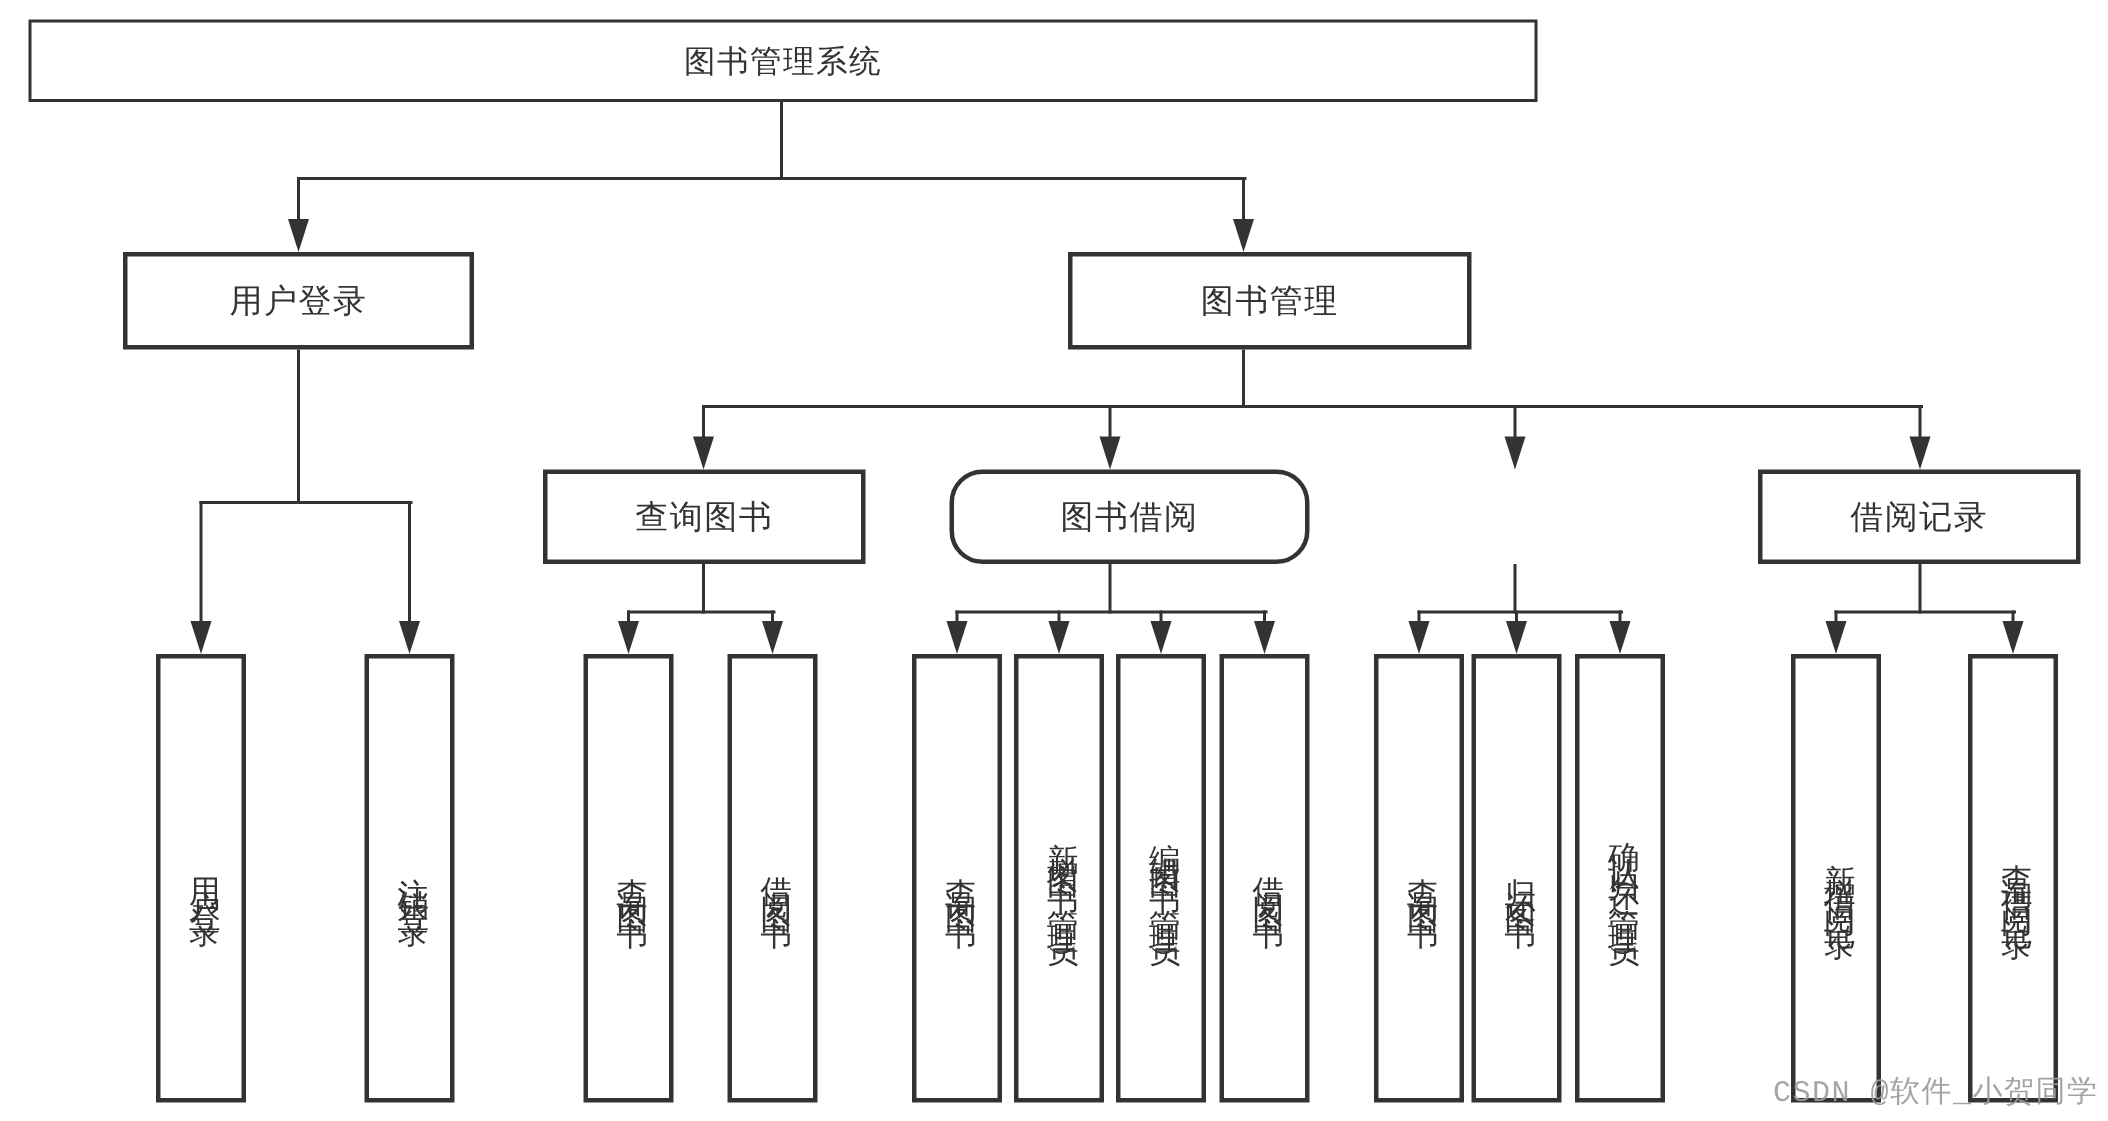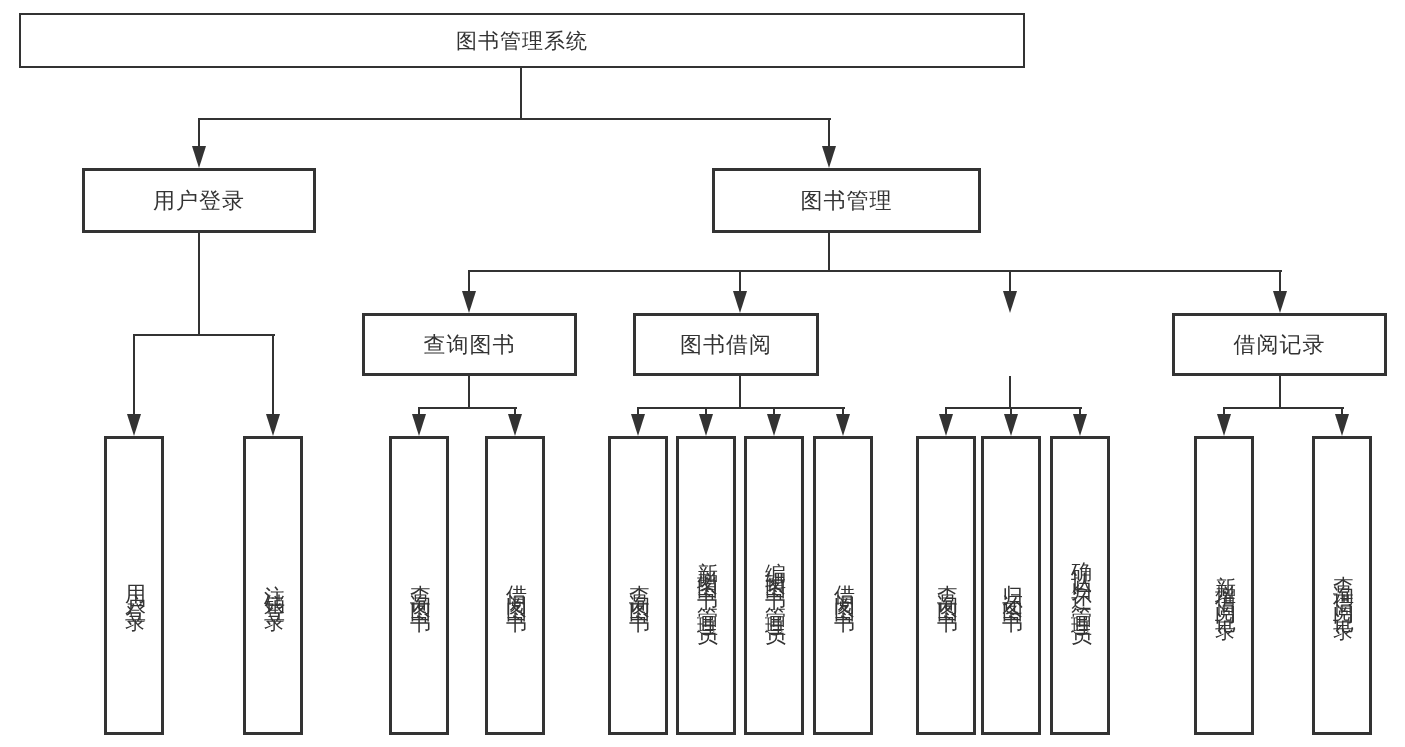--- a/index.html
+++ b/index.html
@@ -63,21 +63,21 @@
   <div class="vline" style="left:468px;top:270px;height:22px;"></div>
   <div class="arrow" style="left:462px;top:291px;"></div>
   <div class="vline" style="left:739px;top:270px;height:22px;"></div>
   <div class="arrow" style="left:733px;top:291px;"></div>
   <div class="vline" style="left:1009px;top:270px;height:22px;"></div>
   <div class="arrow" style="left:1003px;top:291px;"></div>
   <div class="vline" style="left:1279px;top:270px;height:22px;"></div>
   <div class="arrow" style="left:1273px;top:291px;"></div>
 
   <div class="node" style="left:362px;top:313px;width:215px;height:63px;">查询图书</div>
-  <div class="node" style="left:633px;top:313px;width:186px;height:63px;">图书借阅</div>
+  <div class="node" style="left:633px;top:313px;width:240px;height:63px;border-radius:22px;">图书借阅</div>
   <div class="node" style="left:1172px;top:313px;width:215px;height:63px;">借阅记录</div>
 
   <div class="vline" style="left:468px;top:376px;height:33px;"></div>
   <div class="hline" style="left:418px;top:407px;width:99px;"></div>
   <div class="vline" style="left:418px;top:407px;height:9px;"></div>
   <div class="arrow" style="left:412px;top:414px;"></div>
   <div class="vline" style="left:514px;top:407px;height:9px;"></div>
   <div class="arrow" style="left:508px;top:414px;"></div>
 
   <div class="vline" style="left:739px;top:376px;height:33px;"></div>
@@ -144,14 +144,15 @@
     <span>确认归还（管理员）</span>
   </div>
 
   <div class="leaf" style="left:1194px;">
     <span>新增借阅记录</span>
   </div>
   <div class="leaf" style="left:1312px;">
     <span>查询借阅记录</span>
   </div>
 
+  <div class="watermark">CSDN @软件_小贺同学</div>
 
 </div>
 
 </body></html>

